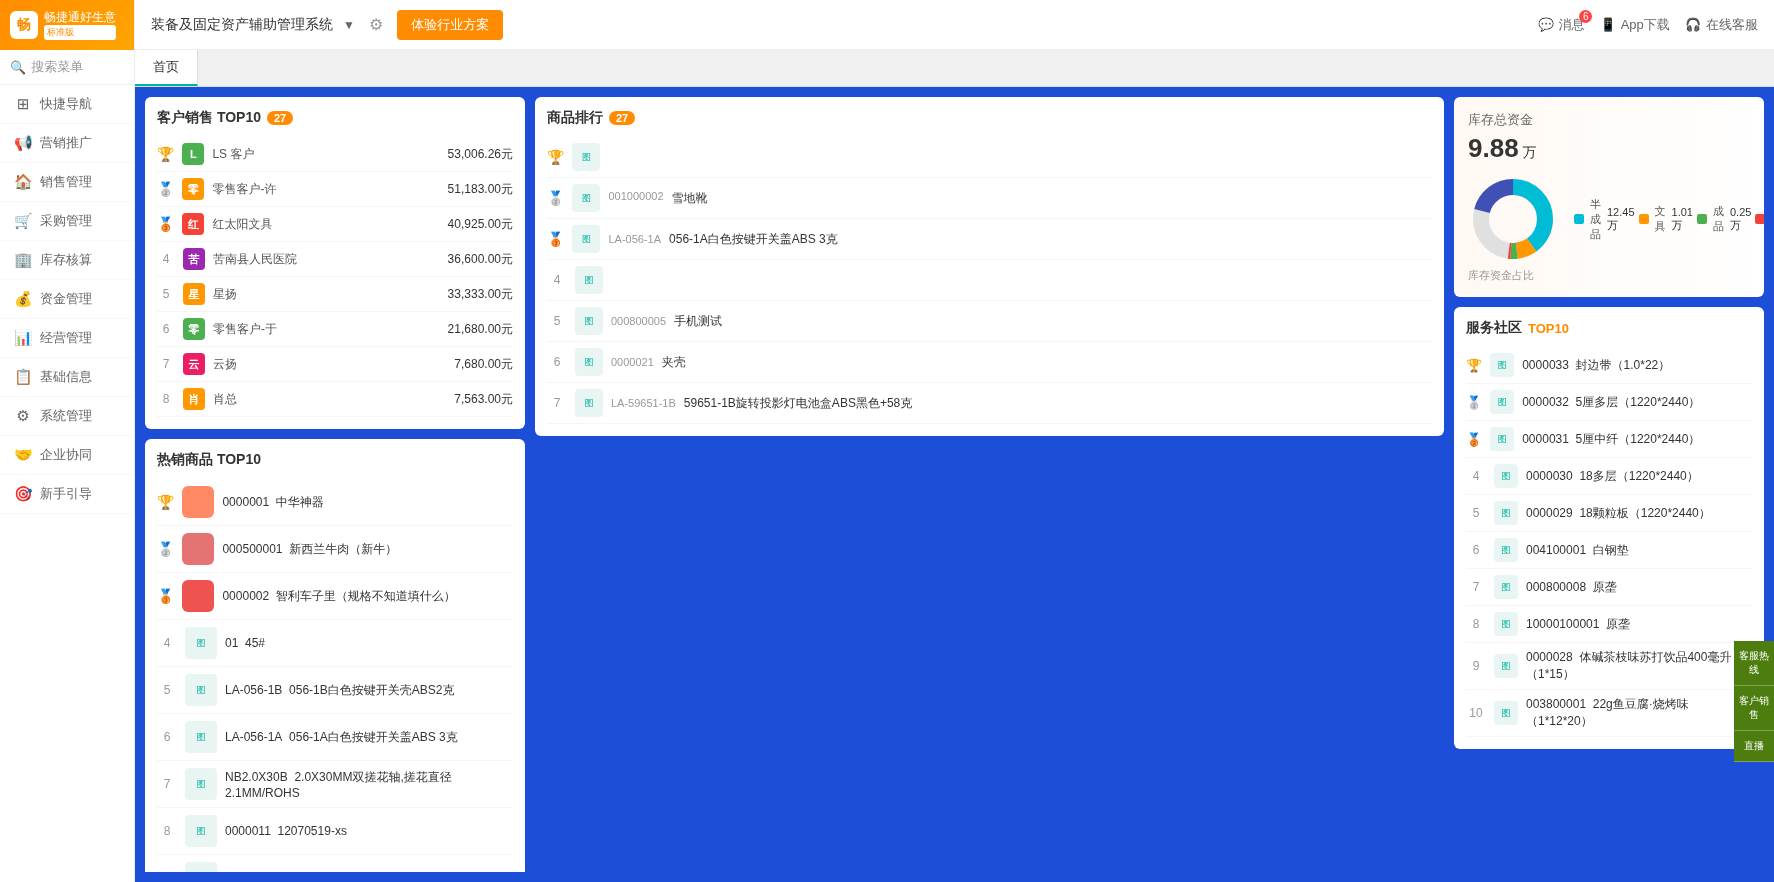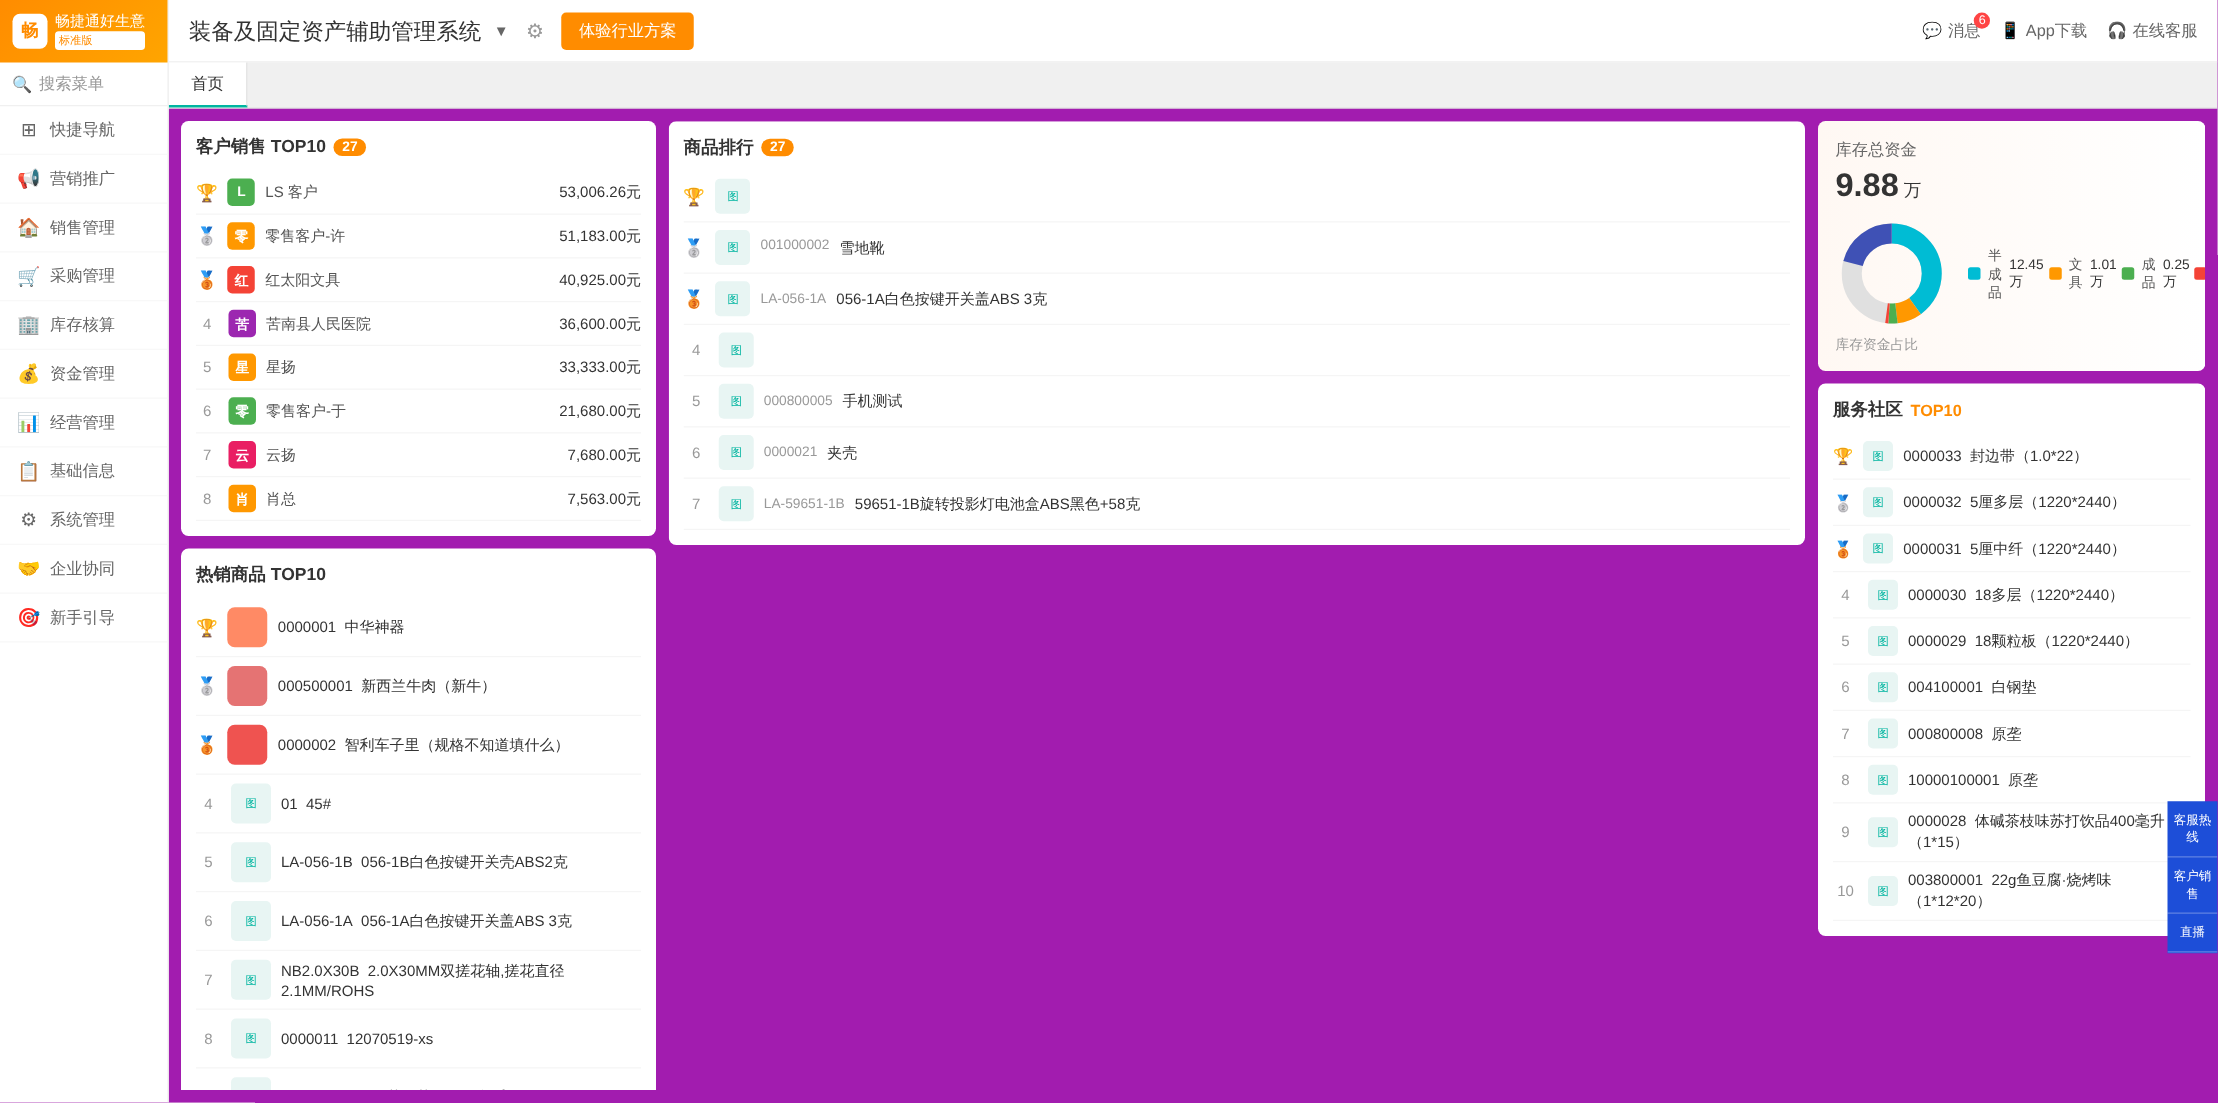--- a/index.html
+++ b/index.html
@@ -56,21 +56,21 @@
     .header {
       height: 50px;
       background: #fff;
       display: flex;
       align-items: center;
       padding: 0 16px;
       border-bottom: 1px solid #eee;
       gap: 10px;
     }
     .header-title {
-      font-size: 18px; color: #333; flex: none;
+      font-size: 14px; color: #333; flex: none;
     }
     .header-dropdown {
       font-size: 12px; color: #666; cursor: pointer;
       display: flex; align-items: center; gap: 3px;
     }
     .header-gear {
       font-size: 16px; color: #999; cursor: pointer; padding: 4px;
     }
     .header-btn {
       background: #ff8c00; color: #fff; border: none;
@@ -102,21 +102,21 @@
     .tab-item.active {
       background: #fff; color: #333; font-weight: 500;
       border-bottom: 2px solid #00b5a0;
     }
 
     
     .content {
       flex: 1;
       display: flex;
       overflow: hidden;
-      background: #a21caf;
+      background: #1d4ed8;
       padding: 10px;
       gap: 10px;
     }
 
     
     .col-left {
       width: 380px;
       flex-shrink: 0;
       display: flex;
       flex-direction: column;
@@ -238,21 +238,21 @@
     .trophy-bronze { color: #cd7f32; }
 
     
     ::-webkit-scrollbar { width: 4px; }
     ::-webkit-scrollbar-thumb { background: #ddd; border-radius: 2px; }
 
     
     .float-btns {
       position: fixed; right: 0; bottom: 120px;
       display: flex; flex-direction: column;
-      background: #1d4ed8;
+      background: #4d7c0f;
     }
     .float-btn {
       width: 40px; padding: 8px 4px;
       text-align: center; color: #fff; font-size: 10px;
       cursor: pointer; border-bottom: 1px solid rgba(255,255,255,0.3);
     }
   </style>
 </head>
 <body>
 

